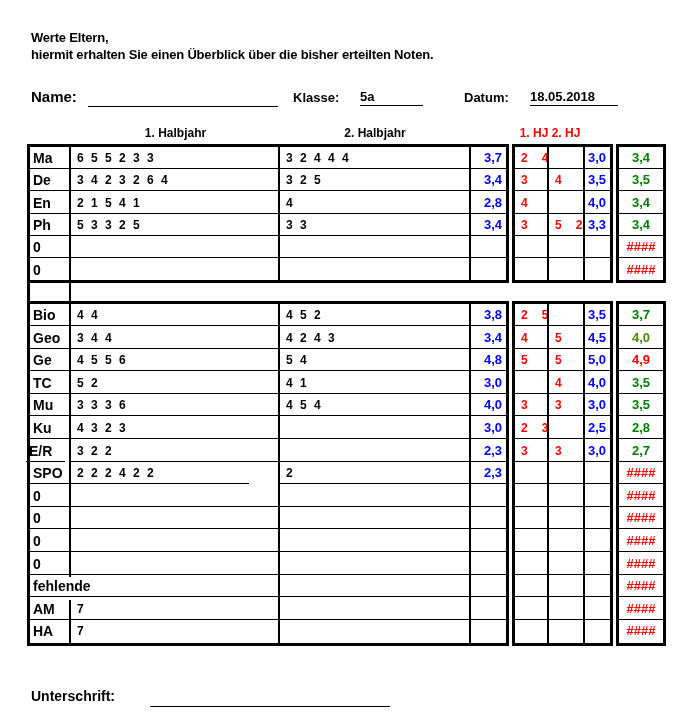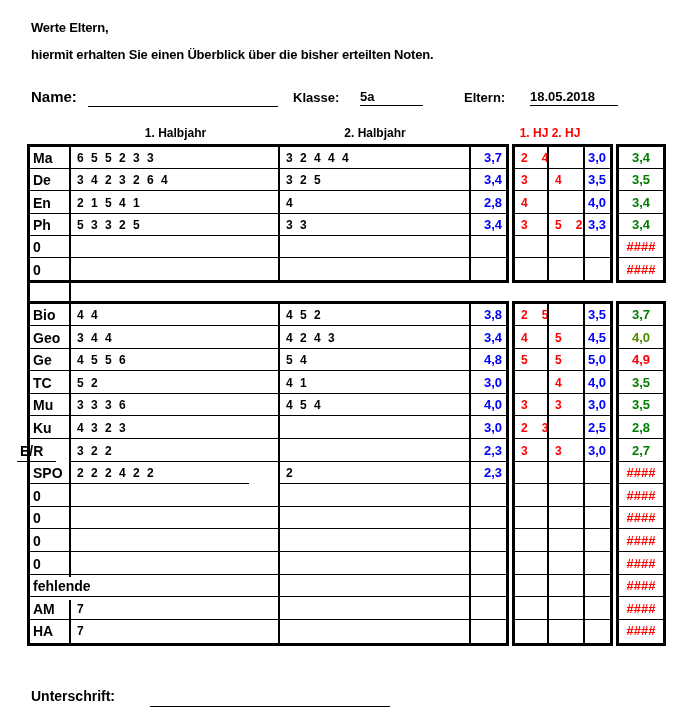--- a/index.html
+++ b/index.html
@@ -22,30 +22,30 @@
   .subj { font-size: 14px; padding-left: 3px; }
   .grades { padding-left: 6px; letter-spacing: 0.5px; word-spacing: 3px; }
   .avg { text-align: right; padding-right: 4px; font-size: 13px; }
   .final { text-align: center; font-size: 13px; }
   .vline { position: absolute; background: #000; }
   .hline { position: absolute; background: #000; }
 </style>
 </head>
 <body>
 
-<div class="abs intro" style="top:20px;">Werte Eltern,</div>
+<div class="abs intro" style="top:30px;">Werte Eltern,</div>
 <div class="abs intro" style="top:47px;">hiermit erhalten Sie einen Überblick über die bisher erteilten Noten.</div>
 
 <div class="abs lbl" style="left:31px; top:88px;">Name:</div>
 <div class="abs uline" style="left:88px; top:90px; width:190px;"></div>
 
 <div class="abs lbl-sm" style="left:293px; top:90px;text-align:right;">Klasse:</div>
 <div class="abs uline" style="left:360px; top:89px; width:63px;">5a</div>
 
-<div class="abs lbl-sm" style="left:464px; top:90px;">Eltern:</div>
+<div class="abs lbl-sm" style="left:464px; top:90px;">Datum:</div>
 <div class="abs uline" style="left:530px; top:89px; width:88px;">18.05.2018</div>
 
 <div class="abs hdr" style="left:72px; top:126px; width:207px;">1. Halbjahr</div>
 <div class="abs hdr" style="left:280px; top:126px; width:190px;">2. Halbjahr</div>
 <div class="abs hdr red" style="left:510px; top:126px; width:80px;">1. HJ 2. HJ</div>
 
 <div>
 
   <div class="hline" style="left:27px; top:144px; width:482px; height:3px;"></div>
   <div class="hline" style="left:512px; top:144px; width:100px; height:3px;"></div>
@@ -169,21 +169,21 @@
       <div class="cell subj" style="left: 30px; width: 39px;">Ku</div>
       <div class="cell grades" style="left: 71px; width: 207px;">4 3 2 3</div>
       <div class="cell grades" style="left: 280px; width: 189px;"></div>
       <div class="cell avg blue" style="left: 471px; width: 35px;">3,0</div>
       <div class="cell grades red" style="left: 515px; width: 32px;">2  3</div>
       <div class="cell grades red" style="left: 549px; width: 34px;"></div>
       <div class="cell avg blue" style="left: 585px; width: 25px;">2,5</div>
       <div class="cell final green" style="left: 619px; width: 44px;">2,8</div>
     </div>
     <div class="row" style="top: 439.6px; width: 696px;">
-      <div class="cell subj" style="left: 17px; width: 39px;">E/R</div>
+      <div class="cell subj" style="left: 26px; width: 39px;">E/R</div>
       <div class="cell grades" style="left: 71px; width: 207px;">3 2 2</div>
       <div class="cell grades" style="left: 280px; width: 189px;"></div>
       <div class="cell avg blue" style="left: 471px; width: 35px;">2,3</div>
       <div class="cell grades red" style="left: 515px; width: 32px;">3</div>
       <div class="cell grades red" style="left: 549px; width: 34px;">3</div>
       <div class="cell avg blue" style="left: 585px; width: 25px;">3,0</div>
       <div class="cell final green" style="left: 619px; width: 44px;">2,7</div>
     </div>
     <div class="row" style="top: 462.2px; width: 696px;">
       <div class="cell subj" style="left: 30px; width: 39px;">SPO</div>

